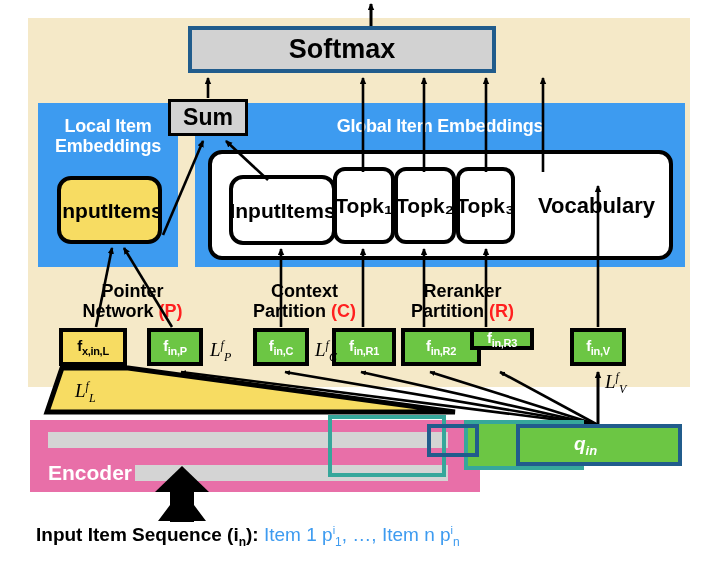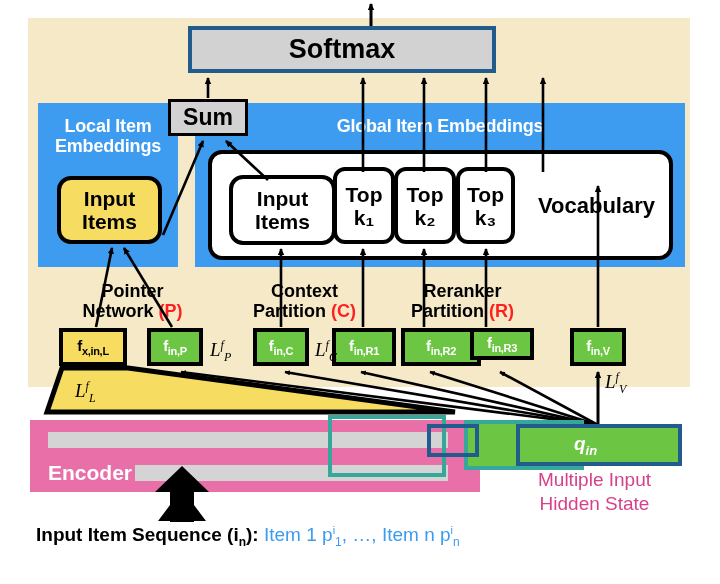--- a/index.html
+++ b/index.html
@@ -19,21 +19,21 @@
            display:flex;align-items:center;justify-content:center;
            color:#000;font-size:27px;font-weight:bold;}
 
   
   .sumbox{background:#D2D2D2;border:3px solid #000;
           display:flex;align-items:center;justify-content:center;
           font-size:23px;font-weight:bold;color:#000;}
 
   
   .rbox{background:#FFFFFF;border:4px solid #000;border-radius:14px;
-        display:flex;flex-direction:column;align-items:center;
+        display:flex;flex-direction:row;align-items:center;
         justify-content:center;font-size:21px;font-weight:bold;color:#000;
         line-height:23px;text-align:center;}
   .rbox.yellow{background:#F7DC62;}
   .topbox{font-size:21px;border-radius:12px;}
 
   
   .fbox{border:4px solid #000;display:flex;align-items:center;
         justify-content:center;color:#fff;font-weight:bold;font-size:15px;
         letter-spacing:-0.3px;}
   .fbox.green{background:#6CC644;}
@@ -171,21 +171,21 @@
       <b>f</b><sub>in,R1</sub>
     </span>
   </div>
 
   <div class="abs fbox green" style="left:401px;top:328px;width:80px;height:38px;">
     <span>
       <b>f</b><sub>in,R2</sub>
     </span>
   </div>
 
-  <div class="abs fbox green" style="left:470px;top:328px;width:64px;height:32px;">
+  <div class="abs fbox green" style="left:470px;top:328px;width:64px;height:22px;">
     <span>
       <b>f</b><sub>in,R3</sub>
     </span>
   </div>
 
   <div class="abs fbox green" style="left:570px;top:328px;width:56px;height:38px;">
     <span>
       <b>f</b><sub>in,V</sub>
     </span>
   </div>
@@ -214,24 +214,20 @@
   <div class="abs navy" style="left:427px;top:424px;width:52px;height:33px;z-index:7;"></div>
 
   <div class="abs greenq" style="left:464px;top:420px;width:120px;height:50px;z-index:5;"></div>
   <div class="abs teal" style="left:464px;top:420px;width:120px;height:50px;z-index:6;"></div>
   <div class="abs greenq" style="left:516px;top:424px;width:166px;height:42px;z-index:7;"></div>
   <div class="abs navy" style="left:516px;top:424px;width:166px;height:42px;z-index:8;"></div>
   <div class="abs qlabel" style="left:574px;top:433px;z-index:9;">
     <span>q</span><sub style="font-size:13px;">in</sub>
   </div>
 
-  <div class="abs pinktext" style="left:487px;top:468px;width:215px;">
-    <div>Multiple Input</div>
-    <div>Hidden State</div>
-  </div>
 
   <div class="abs bottomtext" style="left:36px;top:524px;width:600px;">
     <span>Input Item Sequence (i</span><sub>n</sub><span>):</span>
     <span class="bluet">Item 1 p</span><sup class="bluet">i</sup><sub class="bluet">1</sub><span class="bluet">, …, Item n p</span><sup class="bluet">i</sup><sub class="bluet">n</sub>
   </div>
 
   <svg class="ov" viewBox="0 0 720 584">
     <defs>
       <marker id="ah" markerWidth="9" markerHeight="9" refX="6" refY="3.2" orient="auto" markerUnits="userSpaceOnUse">
         <path d="M0,0 L7,3.2 L0,6.4 z" fill="#000"></path>

